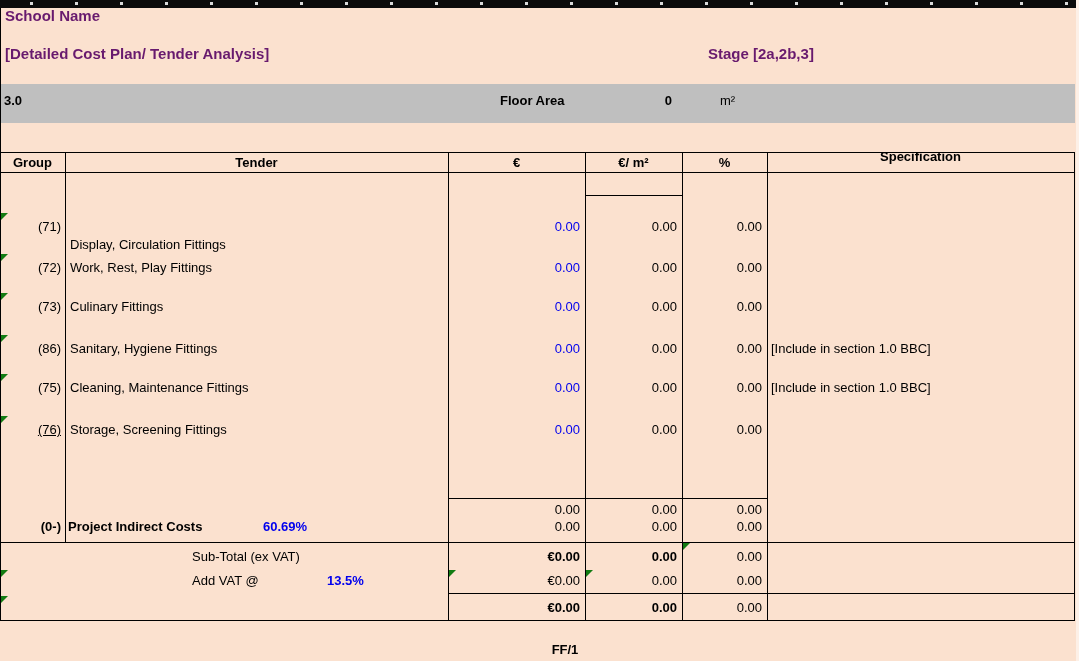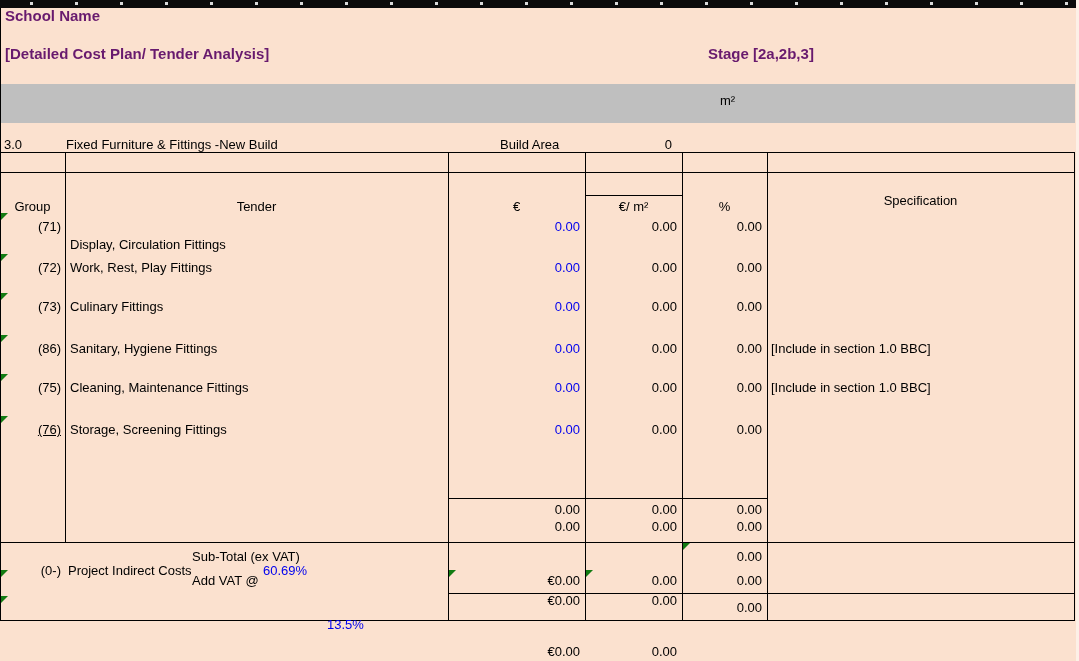--- a/index.html
+++ b/index.html
@@ -1,20 +1,20 @@
 <!DOCTYPE html>
 <html><head>
 <meta charset="utf-8">
 <style>
   html,body{margin:0;padding:0;}
   #page{position:relative;width:1079px;height:661px;background:#fbe1cf;overflow:hidden;
         font-family:"Liberation Sans",sans-serif;color:#000;}
   .abs{position:absolute;}
   .t{font-size:13px;line-height:18px;white-space:nowrap;}
-  .b{font-weight:normal;margin-top:44px;}
+  .b{font-weight:bold;}
   .blue{color:#0000ee;}
   .purple{color:#681a6e;font-weight:bold;font-size:15px;line-height:20px;white-space:nowrap;}
   .num{text-align:right;}
   .ctr{text-align:center;}
   .hl{background:#000;height:1px;}
   .vl{background:#000;width:1px;}
   .tri{width:0;height:0;border-top:7px solid #127b12;border-right:7px solid transparent;}
   #topstrip{left:0;top:0;width:1079px;height:8px;background:#0b0b0b;}
   #topstrip:after{content:"";position:absolute;left:30px;right:6px;top:2px;height:3px;
       background:repeating-linear-gradient(90deg,#d9d9d9 0 3px,transparent 3px 45px);}
@@ -28,22 +28,21 @@
 
   <div id="topstrip" class="abs"></div>
   <div id="rightstrip" class="abs"></div>
 
   <div class="abs purple" style="left:5px;top:6px;">School Name</div>
   <div class="abs purple" style="left:5px;top:44px;">[Detailed Cost Plan/ Tender Analysis]</div>
   <div class="abs purple" style="left:708px;top:44px;">Stage [2a,2b,3]</div>
 
   <div id="graybar" class="abs"></div>
   <div class="abs t b" style="left:4px;top:92px;">3.0</div>
-  <div class="abs t b" style="left:66px;top:92px;">Fixed Furniture &amp; Fittings -New Build</div>
-  <div class="abs t b" style="left:500px;top:92px;">Build Area</div>
+  <div class="abs t b" style="left:500px;top:92px;">Floor Area</div>
   <div class="abs t b num" style="left:640px;top:92px;width:32px;">0</div>
   <div class="abs t" style="left:684px;top:92px;margin-left:36px;">m²</div>
 
   <div class="abs vl" style="left:0;top:8px;height:612px;"></div>
   <div class="abs vl" style="left:65px;top:152px;height:390px;"></div>
   <div class="abs vl" style="left:448px;top:152px;height:468px;"></div>
   <div class="abs vl" style="left:585px;top:152px;height:468px;"></div>
   <div class="abs vl" style="left:682px;top:152px;height:468px;"></div>
   <div class="abs vl" style="left:767px;top:152px;height:468px;"></div>
   <div class="abs vl" style="left:1074px;top:152px;height:468px;"></div>

